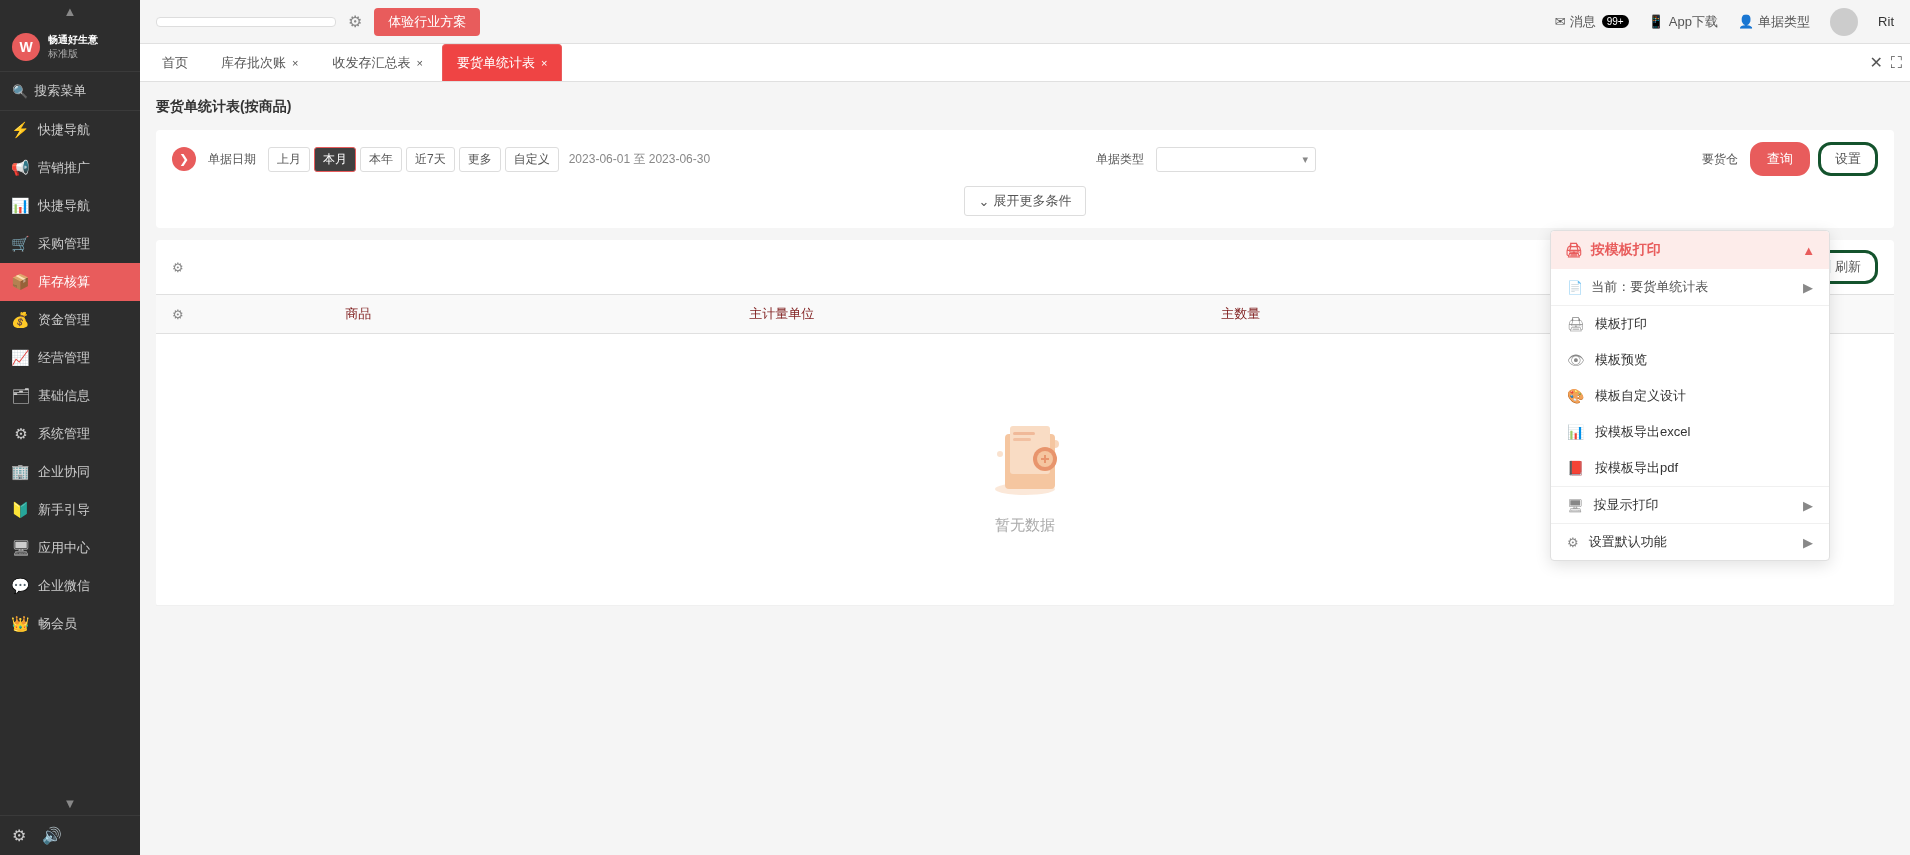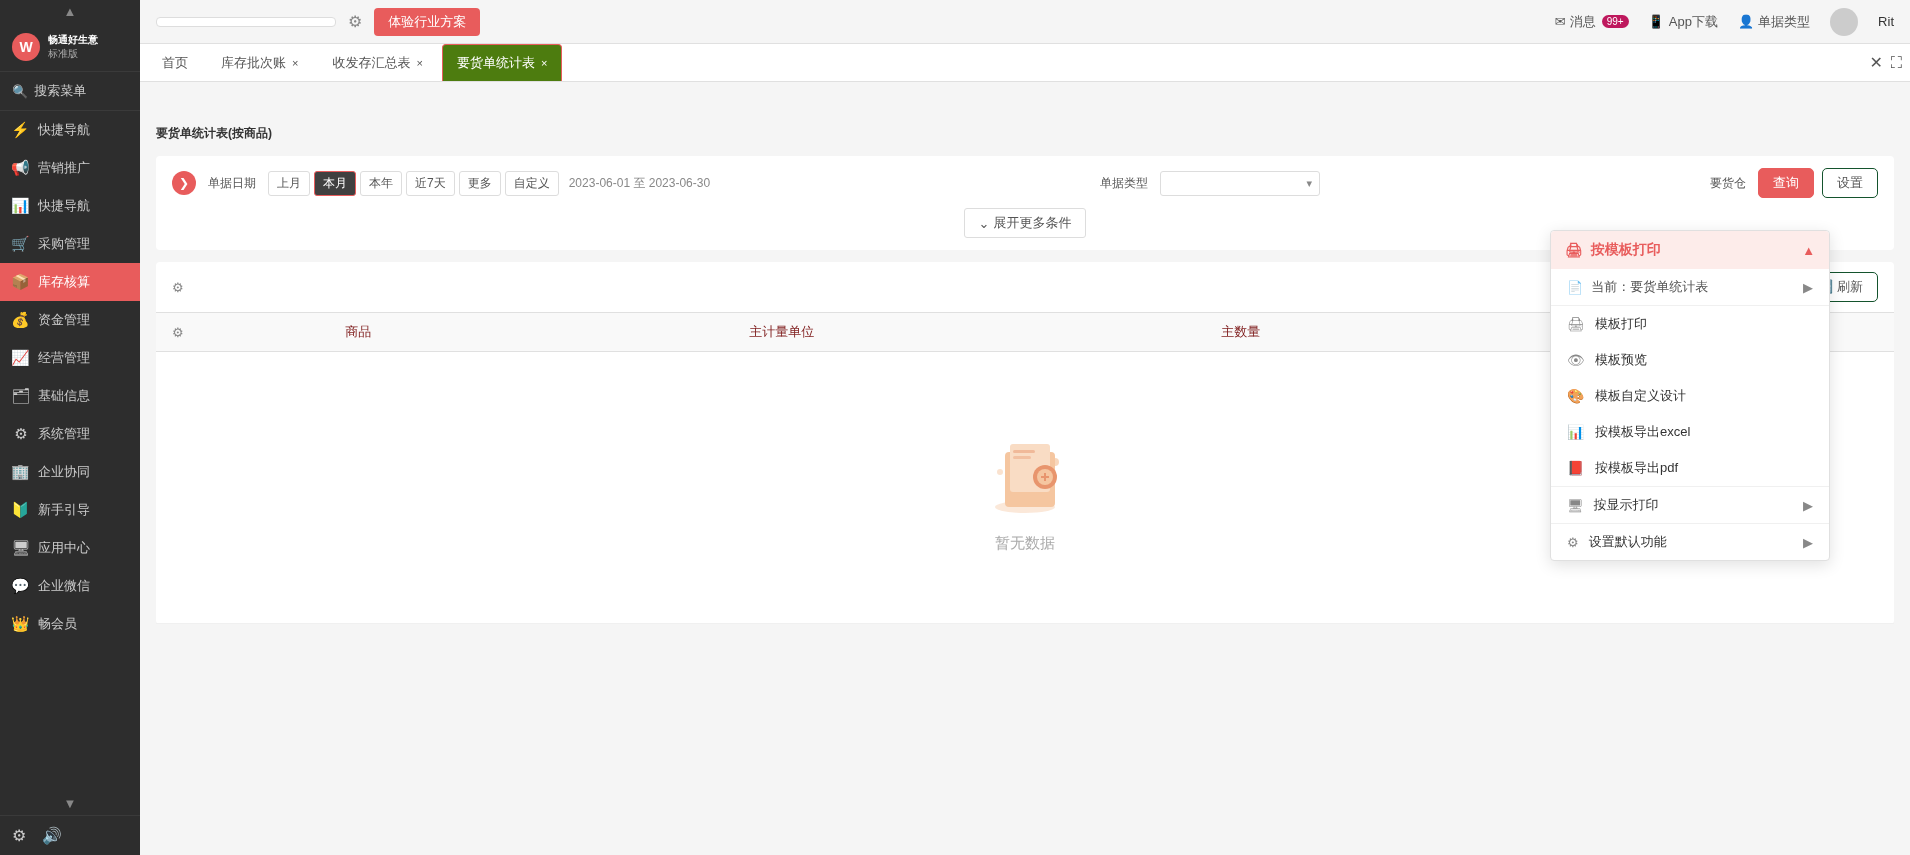--- a/index.html
+++ b/index.html
@@ -94,21 +94,21 @@
       display: flex;
       align-items: center;
       gap: 20px;
       color: #555;
       font-size: 13px;
     }
     .header-right-item {
       display: flex; align-items: center; gap: 4px; cursor: pointer;
     }
     .badge-red {
-      background: #be185d;
+      background: #000000;
       color: white;
       border-radius: 10px;
       font-size: 10px;
       padding: 1px 5px;
       margin-left: 2px;
     }
     .avatar { width: 28px; height: 28px; border-radius: 50%; background: #ccc; }
 
     
     .tabs-bar {
@@ -126,45 +126,44 @@
       border-radius: 4px 4px 0 0;
       cursor: pointer;
       font-size: 13px;
       color: #555;
       border: 1px solid transparent;
       border-bottom: none;
       height: 100%;
       align-items: center;
     }
     .tab.active {
-      background: #4d7c0f;
+      background: #ef4444;
       color: white;
       border-color: #e85c5c;
     }
     .tab-close { font-size: 11px; color: inherit; margin-left: 2px; }
     .tab-home { color: #555; font-size: 13px; padding: 6px 14px; cursor: pointer; text-align: center; }
     .tabs-right { margin-left: auto; display: flex; align-items: center; gap: 8px; }
     .tabs-right-btn { background: none; border: none; cursor: pointer; font-size: 16px; color: #555; }
 
     
     .content {
       flex: 1;
       background: #f5f5f5;
       overflow: auto;
       padding: 16px;
       position: relative;
     }
 
     
     .page-title {
-      font-size: 12px;
+      font-size: 14px;
       font-weight: bold;
       color: #333;
       margin-bottom: 14px;
-      margin-top: 27px;
     }
 
     
     .filter-card {
       background: white;
       border-radius: 4px;
       padding: 12px 16px;
       margin-bottom: 12px;
     }
     .filter-row {
@@ -210,21 +209,21 @@
       background: white;
       border-radius: 4px;
       margin-top: 8px;
     }
     .table-toolbar {
       display: flex; align-items: center; padding: 10px 16px;
       border-bottom: 1px solid #e0e0e0; gap: 12px;
     }
     .table-toolbar-actions { margin-left: auto; display: flex; gap: 8px; }
     .action-btn {
-      background: none; border: 1px solid #14532d; border-radius: 5px;
+      background: none; border: 3px solid #14532d; border-radius: 13px;
       padding: 5px 14px; cursor: pointer; font-size: 13px; color: #555;
     }
     .action-btn.primary { background: #e85c5c; color: white; border-color: #e85c5c; }
 
     table { width: 100%; border-collapse: collapse; }
     th { background: #f9f9f9; padding: 10px 16px; text-align: center; font-size: 13px; color: #7f1d1d; font-weight: normal; border-bottom: 1px solid #e0e0e0; }
     td { padding: 10px 16px; font-size: 13px; color: #333; border-bottom: 1px solid #f0f0f0; }
     .settings-col { width: 40px; text-align: center; color: #888; cursor: pointer; }
 
     

